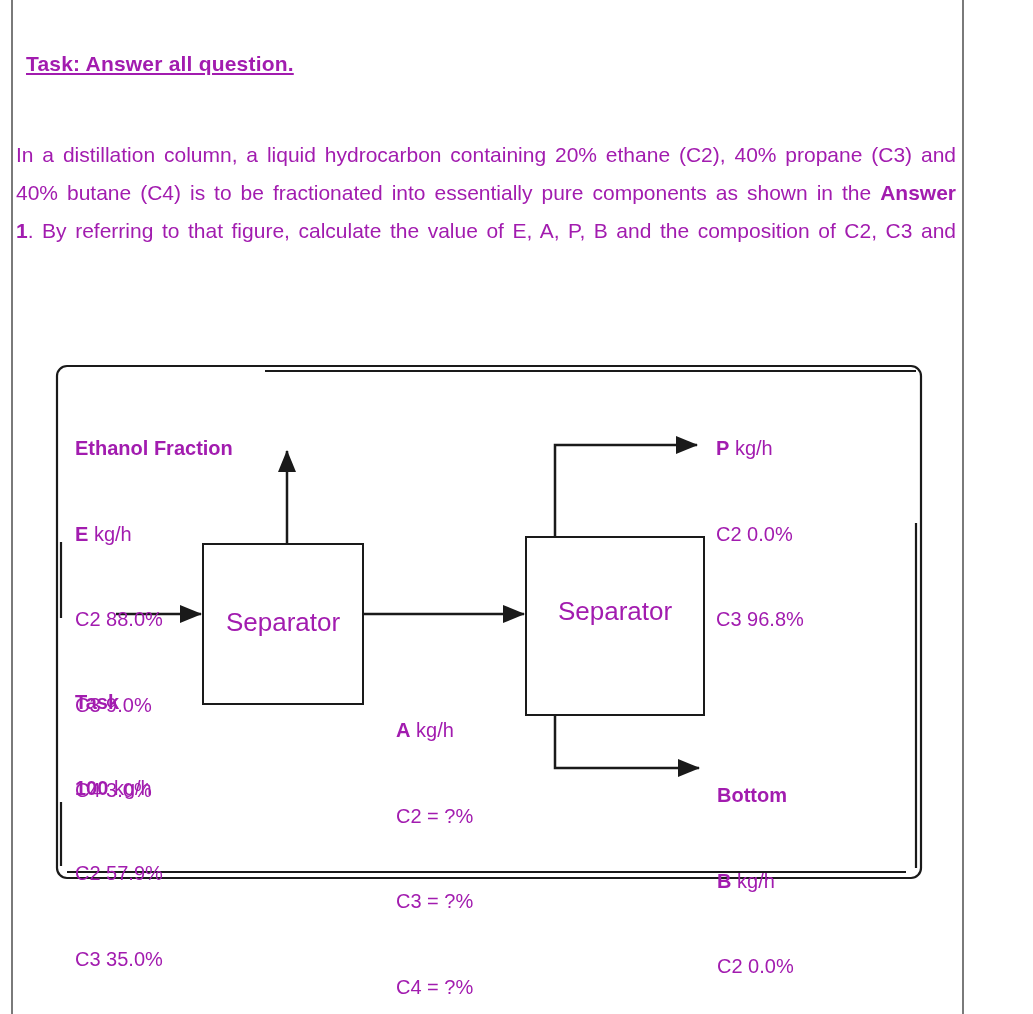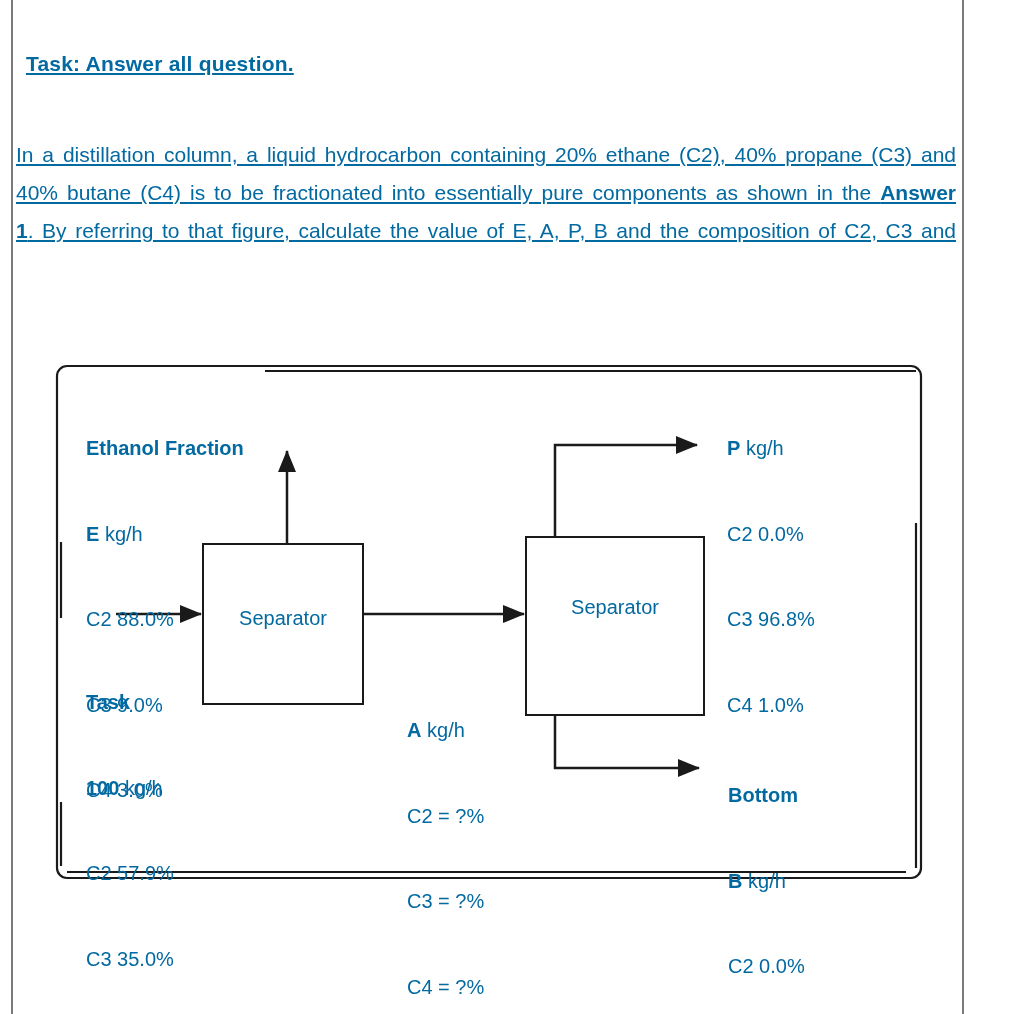--- a/index.html
+++ b/index.html
@@ -4,21 +4,21 @@
 <style>
   * { margin: 0; padding: 0; box-sizing: border-box; }
   html, body { background: #ffffff; }
   .page {
     position: relative;
     width: 1033px;
     height: 1014px;
     background: #ffffff;
     overflow: hidden;
     font-family: "Liberation Sans", sans-serif;
-    color: #0369a1;
+    color: #a21caf;
   }
   .vline {
     position: absolute;
     top: 0;
     width: 2px;
     height: 1014px;
     background: #7a7a7a;
   }
   .vline.left  { left: 11px; }
   .vline.right { left: 962px; }
@@ -32,34 +32,33 @@
     letter-spacing: 0.2px;
   }
   .para {
     position: absolute;
     left: 16px;
     top: 136px;
     width: 940px;
     font-size: 21px;
     line-height: 38px;
   }
-  .pline { text-align: justify; text-decoration: underline; }
+  .pline { text-align: justify; }
   .pline.jl { text-align-last: justify; }
   .b { font-weight: bold; }
   .diagram-svg { position: absolute; left: 0; top: 0; }
   .stream {
     position: absolute;
     font-size: 20px;
     line-height: 28.5px;
     white-space: pre;
-    margin-left: 11px;
   }
   .sep-label {
     position: absolute;
-    font-size: 20px;
+    font-size: 26px;
     text-align: center;
   }
 </style>
 </head>
 <body>
 
 <div class="page">
 
   <div class="vline left"></div>
   <div class="vline right"></div>
@@ -108,21 +107,20 @@
     <div><span class="b">E</span><span> kg/h</span></div>
     <div>C2 88.0%</div>
     <div>C3 9.0%</div>
     <div>C4 3.0%</div>
   </div>
 
   <div class="stream" style="left:716px; top:377px;">
     <div><span class="b">P</span><span> kg/h</span></div>
     <div>C2 0.0%</div>
     <div>C3 96.8%</div>
-    <div>C4 1.0%</div>
   </div>
 
   <div class="stream" style="left:75px; top:631px;">
     <div class="b">Task</div>
     <div><span class="b">100</span><span> kg/h</span></div>
     <div>C2 57.9%</div>
     <div>C3 35.0%</div>
     
   </div>
 

